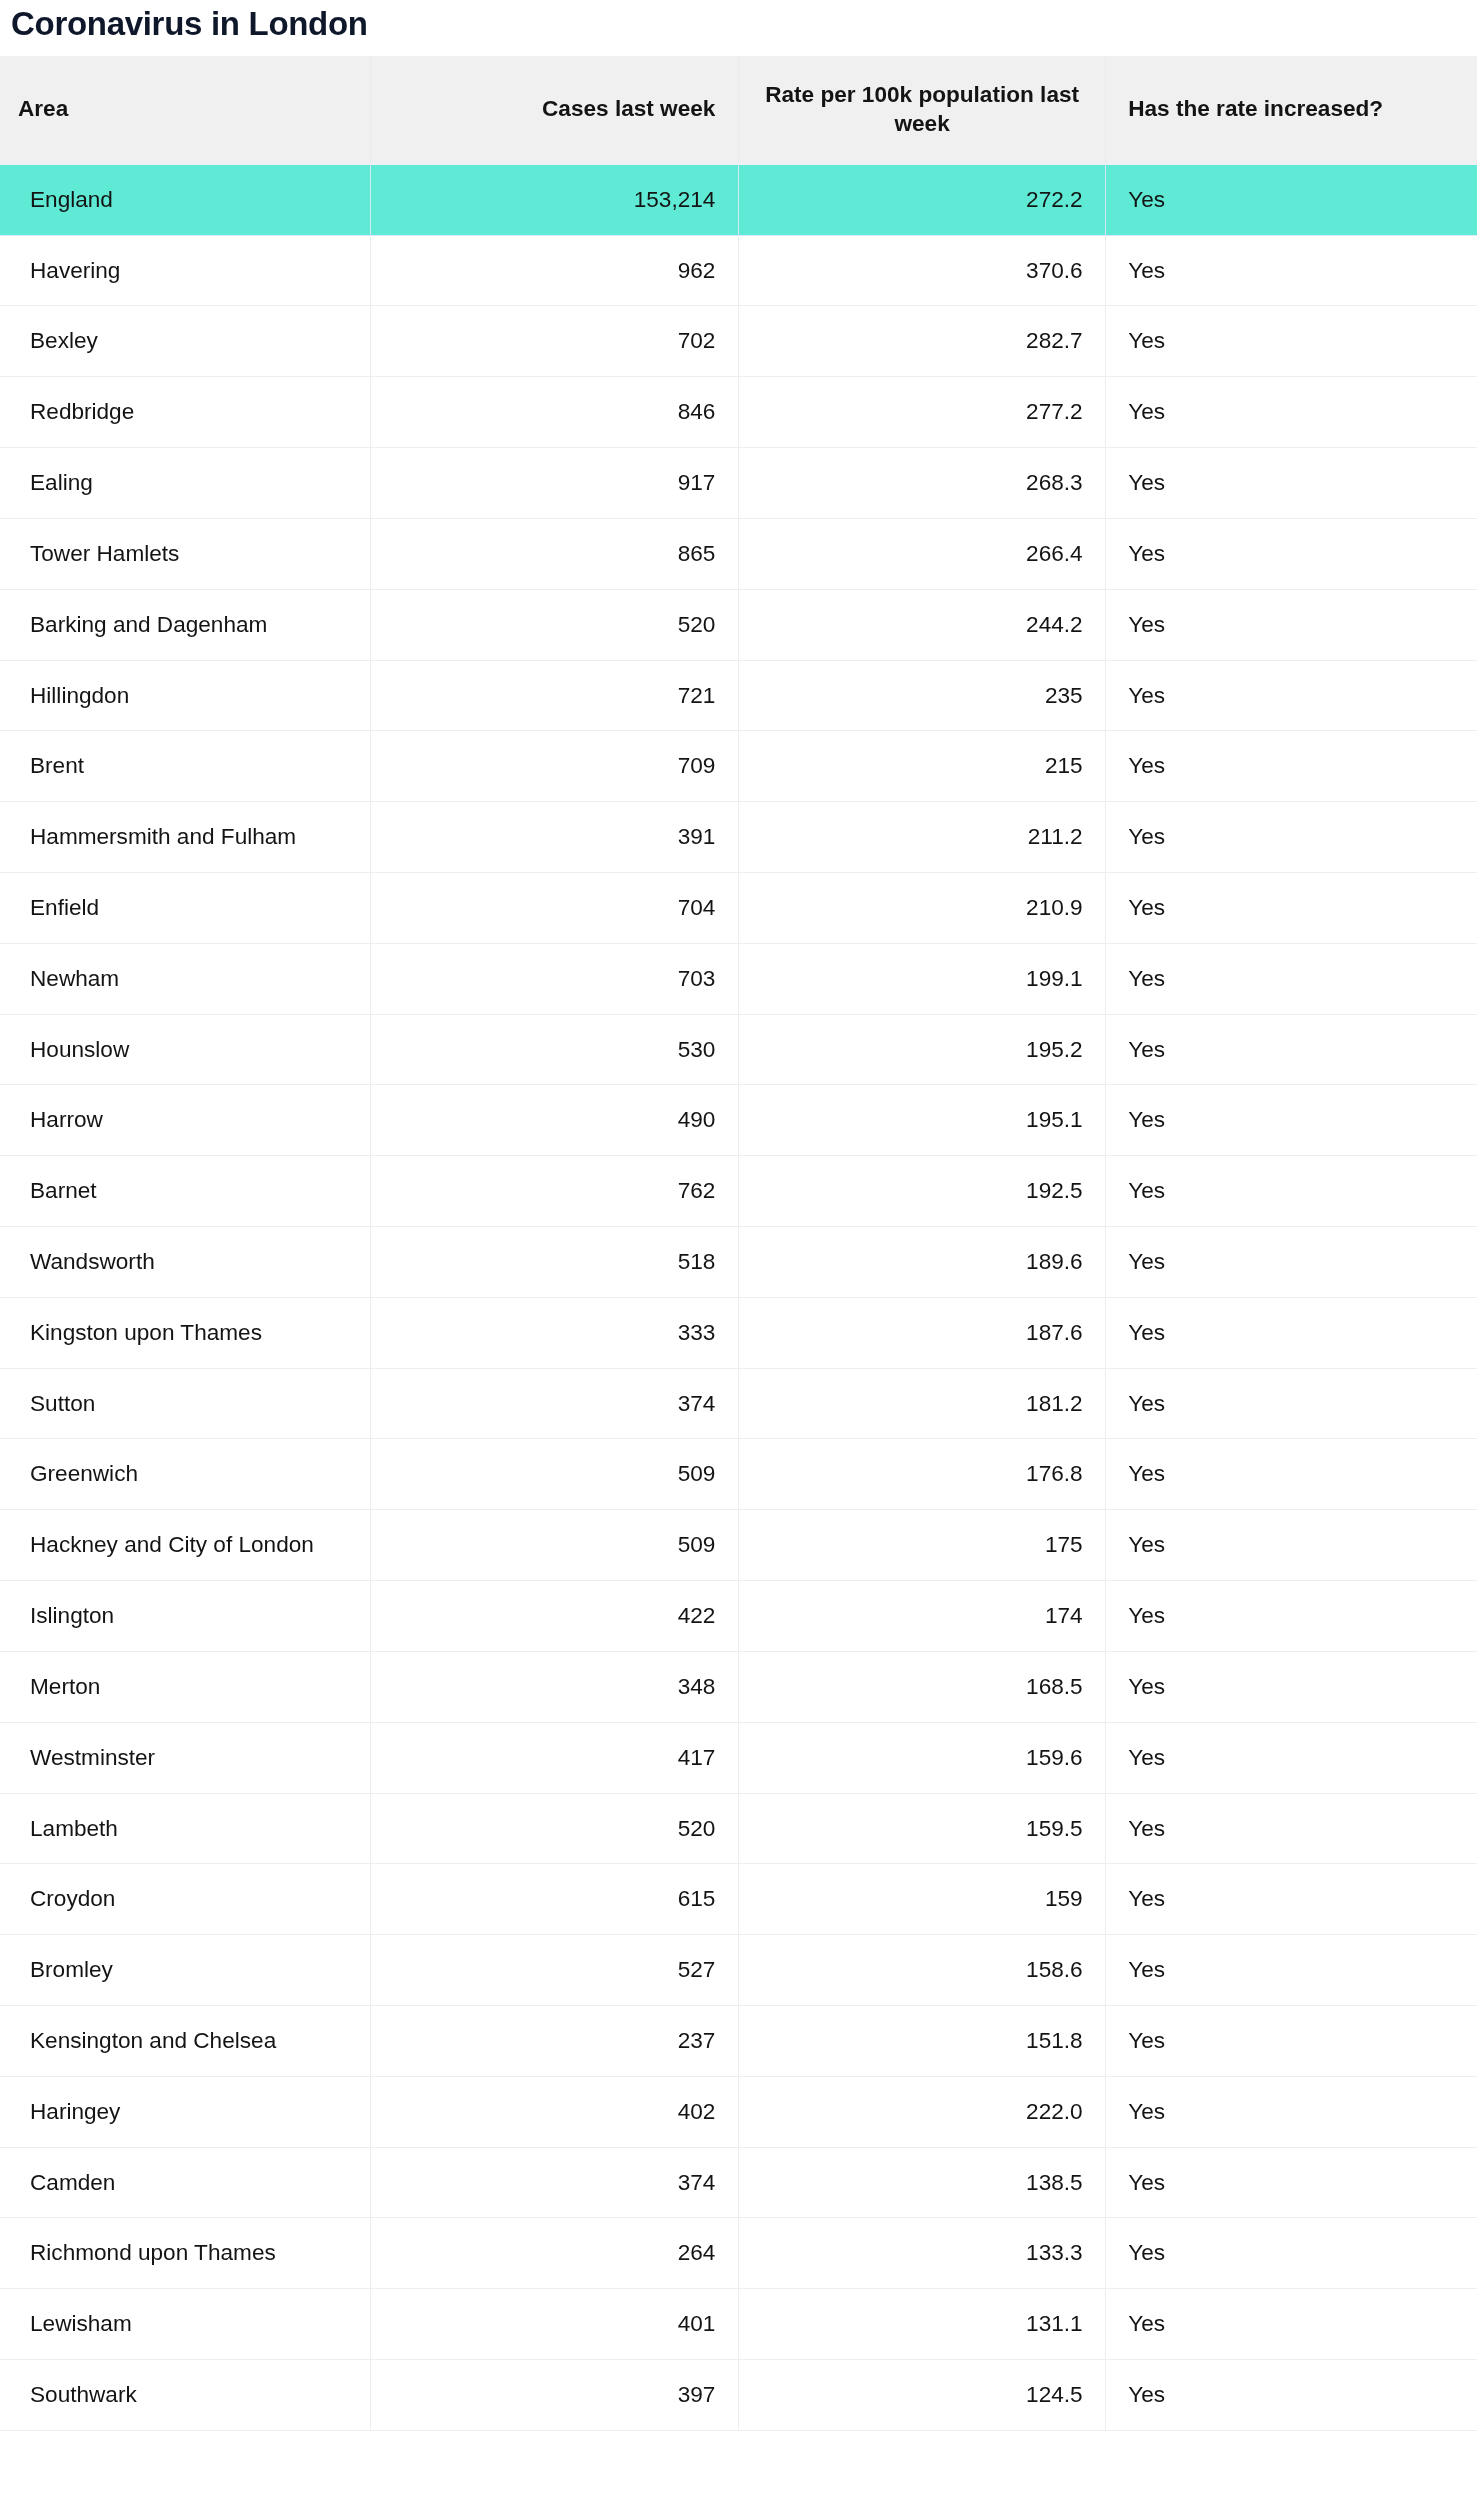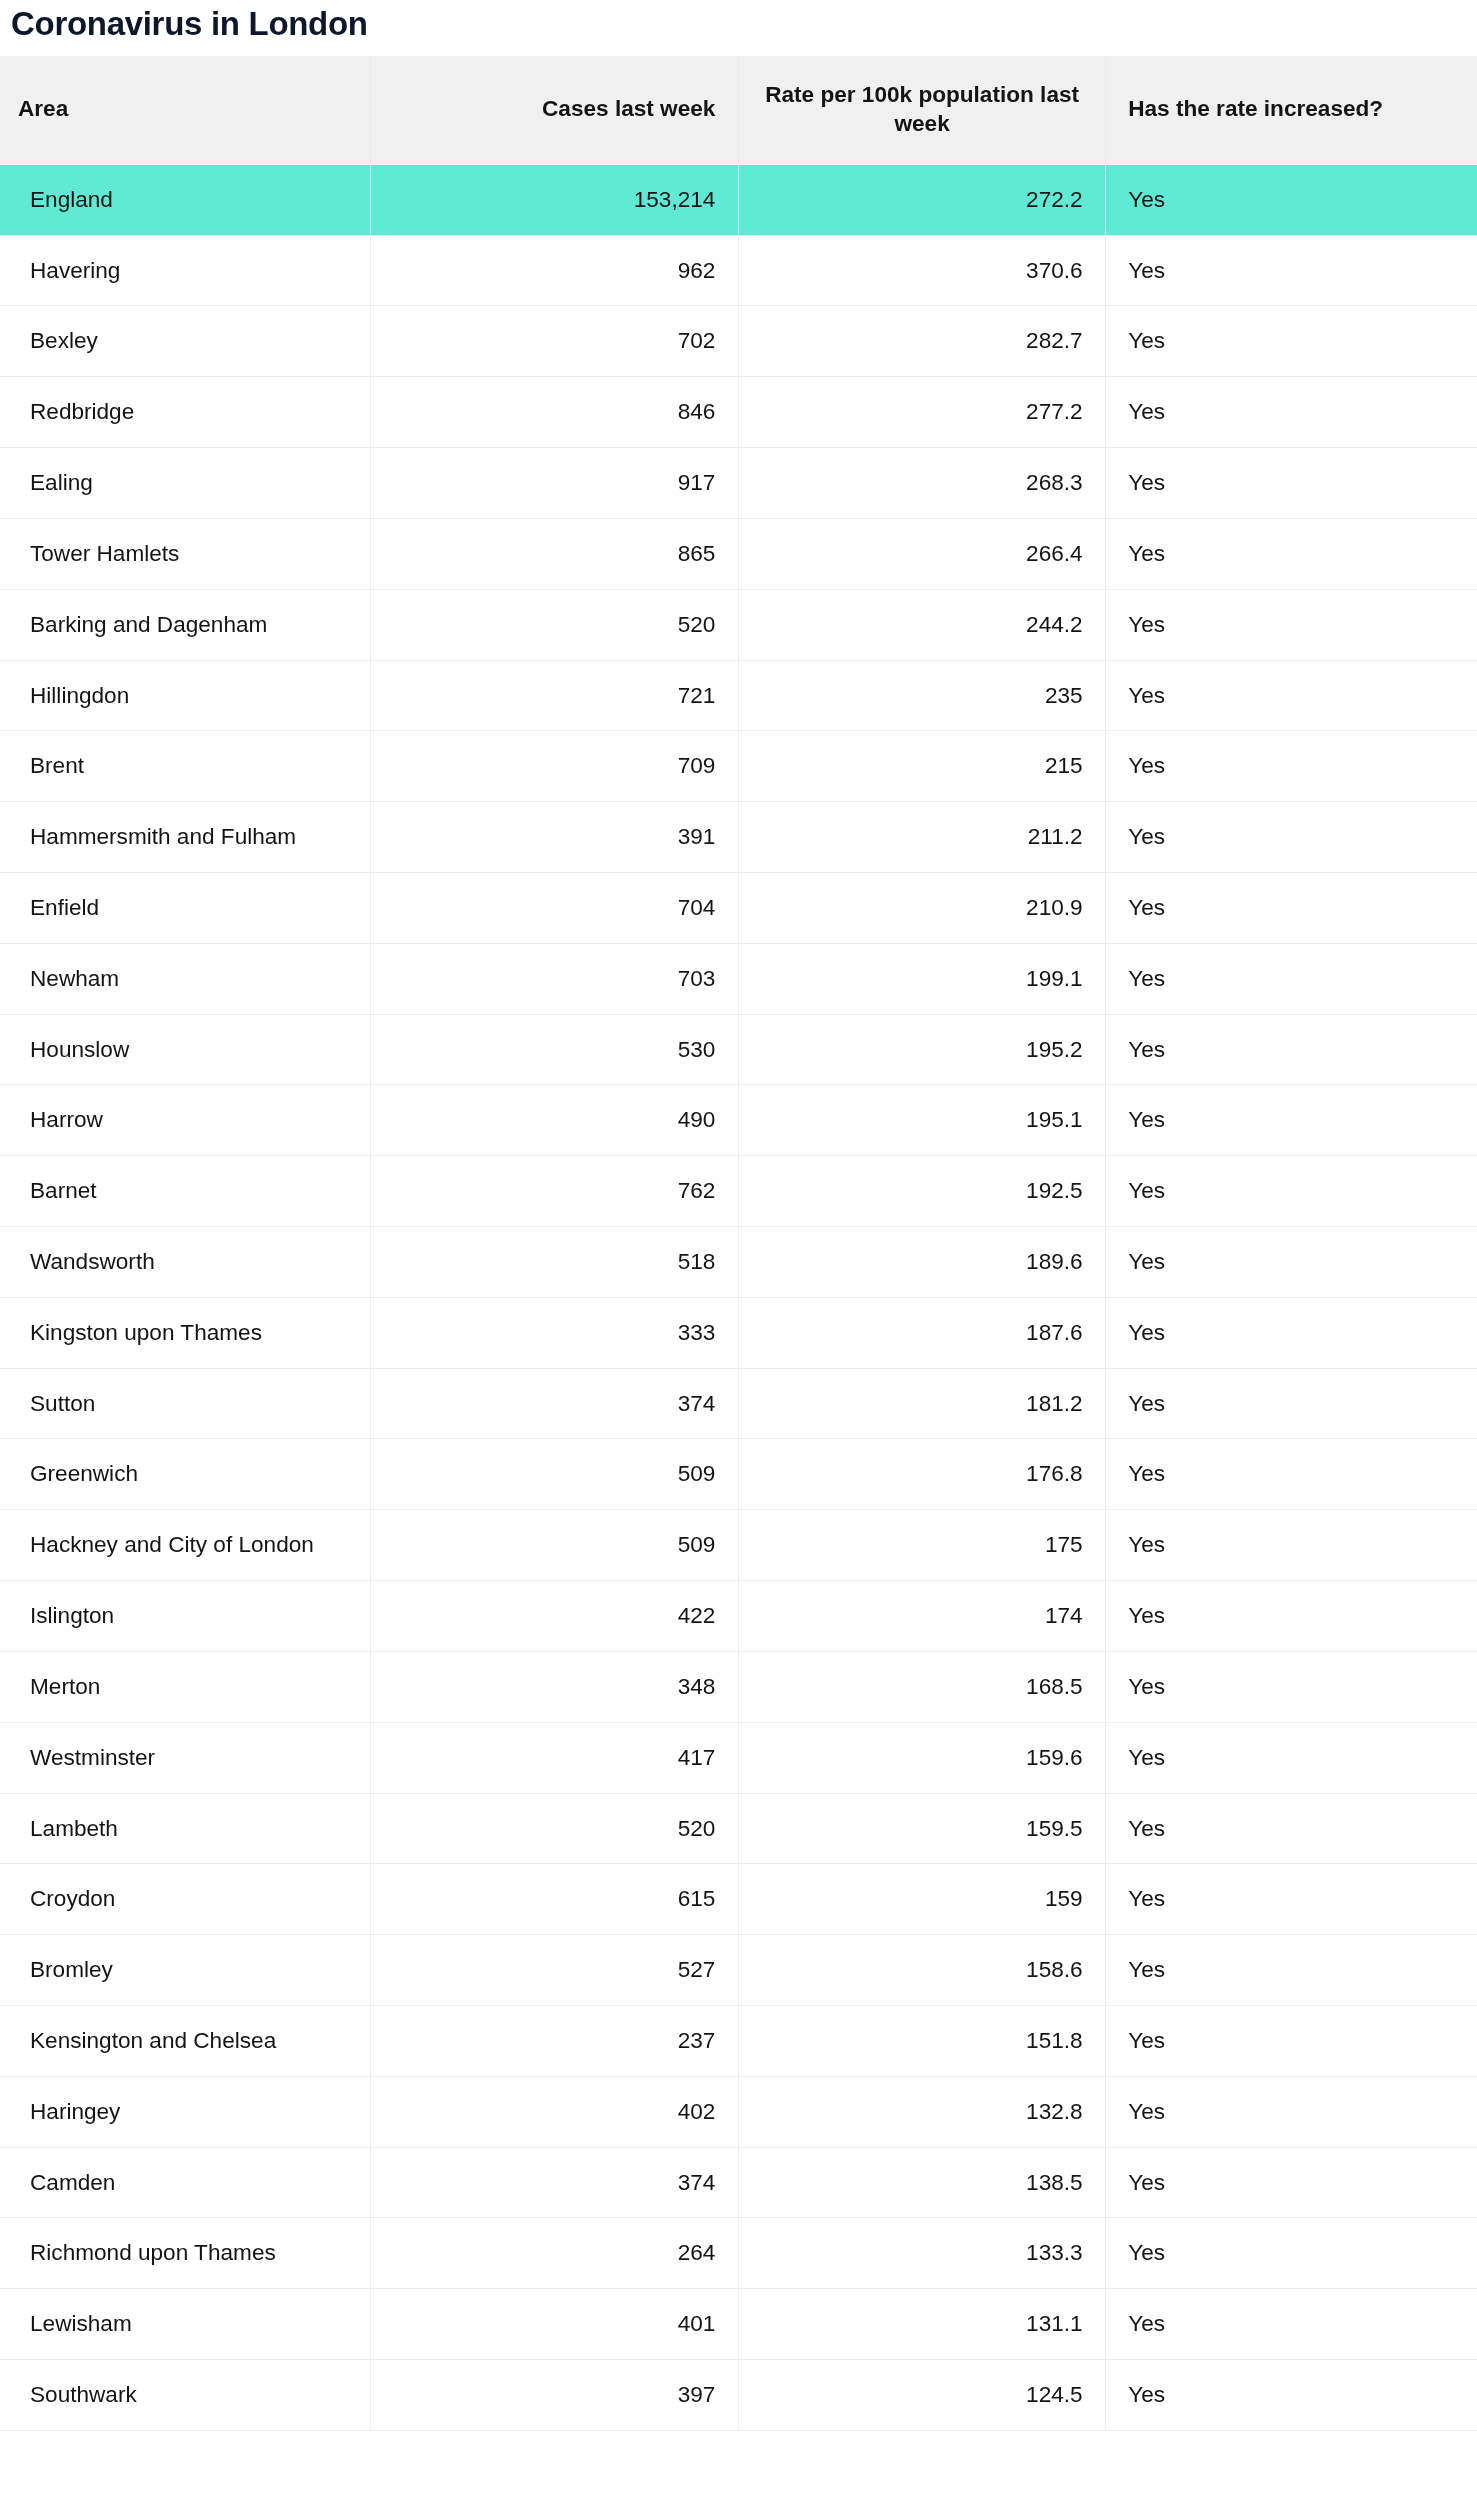--- a/index.html
+++ b/index.html
@@ -264,21 +264,21 @@
         </tr>
         <tr>
           <td class="td-area">Kensington and Chelsea</td>
           <td class="td-cases">237</td>
           <td class="td-rate">151.8</td>
           <td class="td-inc">Yes</td>
         </tr>
         <tr>
           <td class="td-area">Haringey</td>
           <td class="td-cases">402</td>
-          <td class="td-rate">132.8</td>
+          <td class="td-rate">222.0</td>
           <td class="td-inc">Yes</td>
         </tr>
         <tr>
           <td class="td-area">Camden</td>
           <td class="td-cases">374</td>
           <td class="td-rate">138.5</td>
           <td class="td-inc">Yes</td>
         </tr>
         <tr>
           <td class="td-area">Richmond upon Thames</td>

